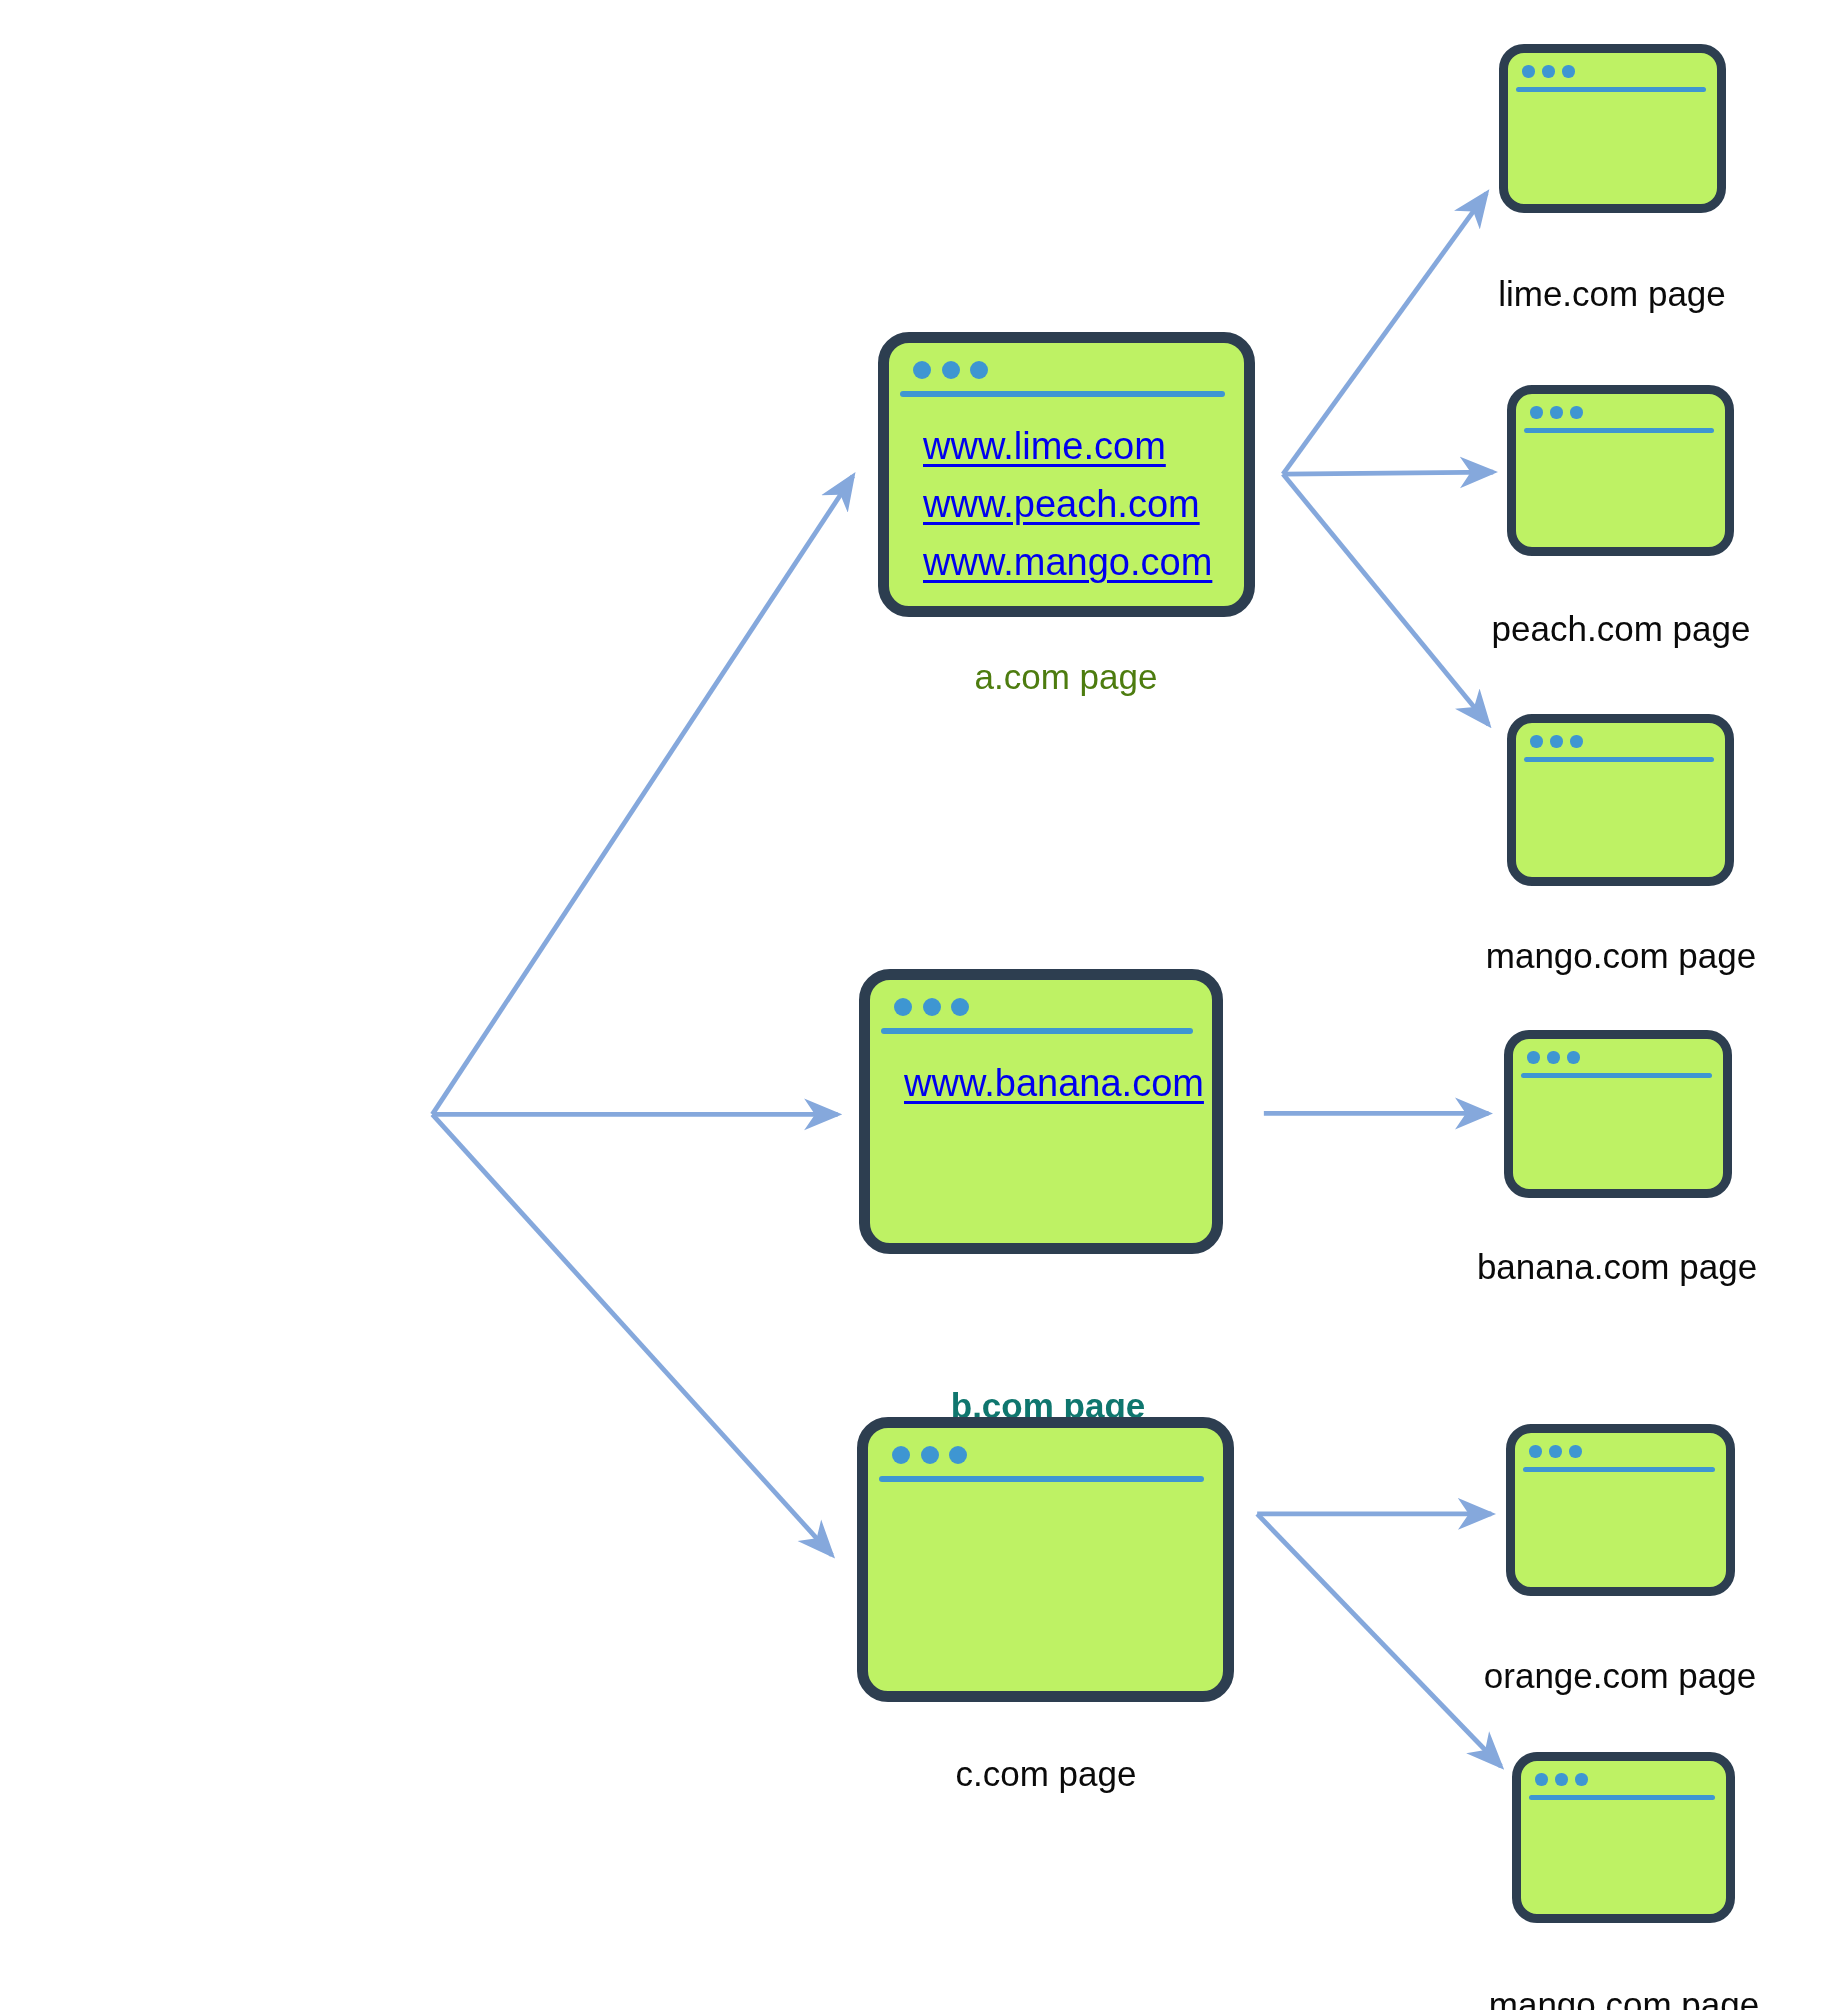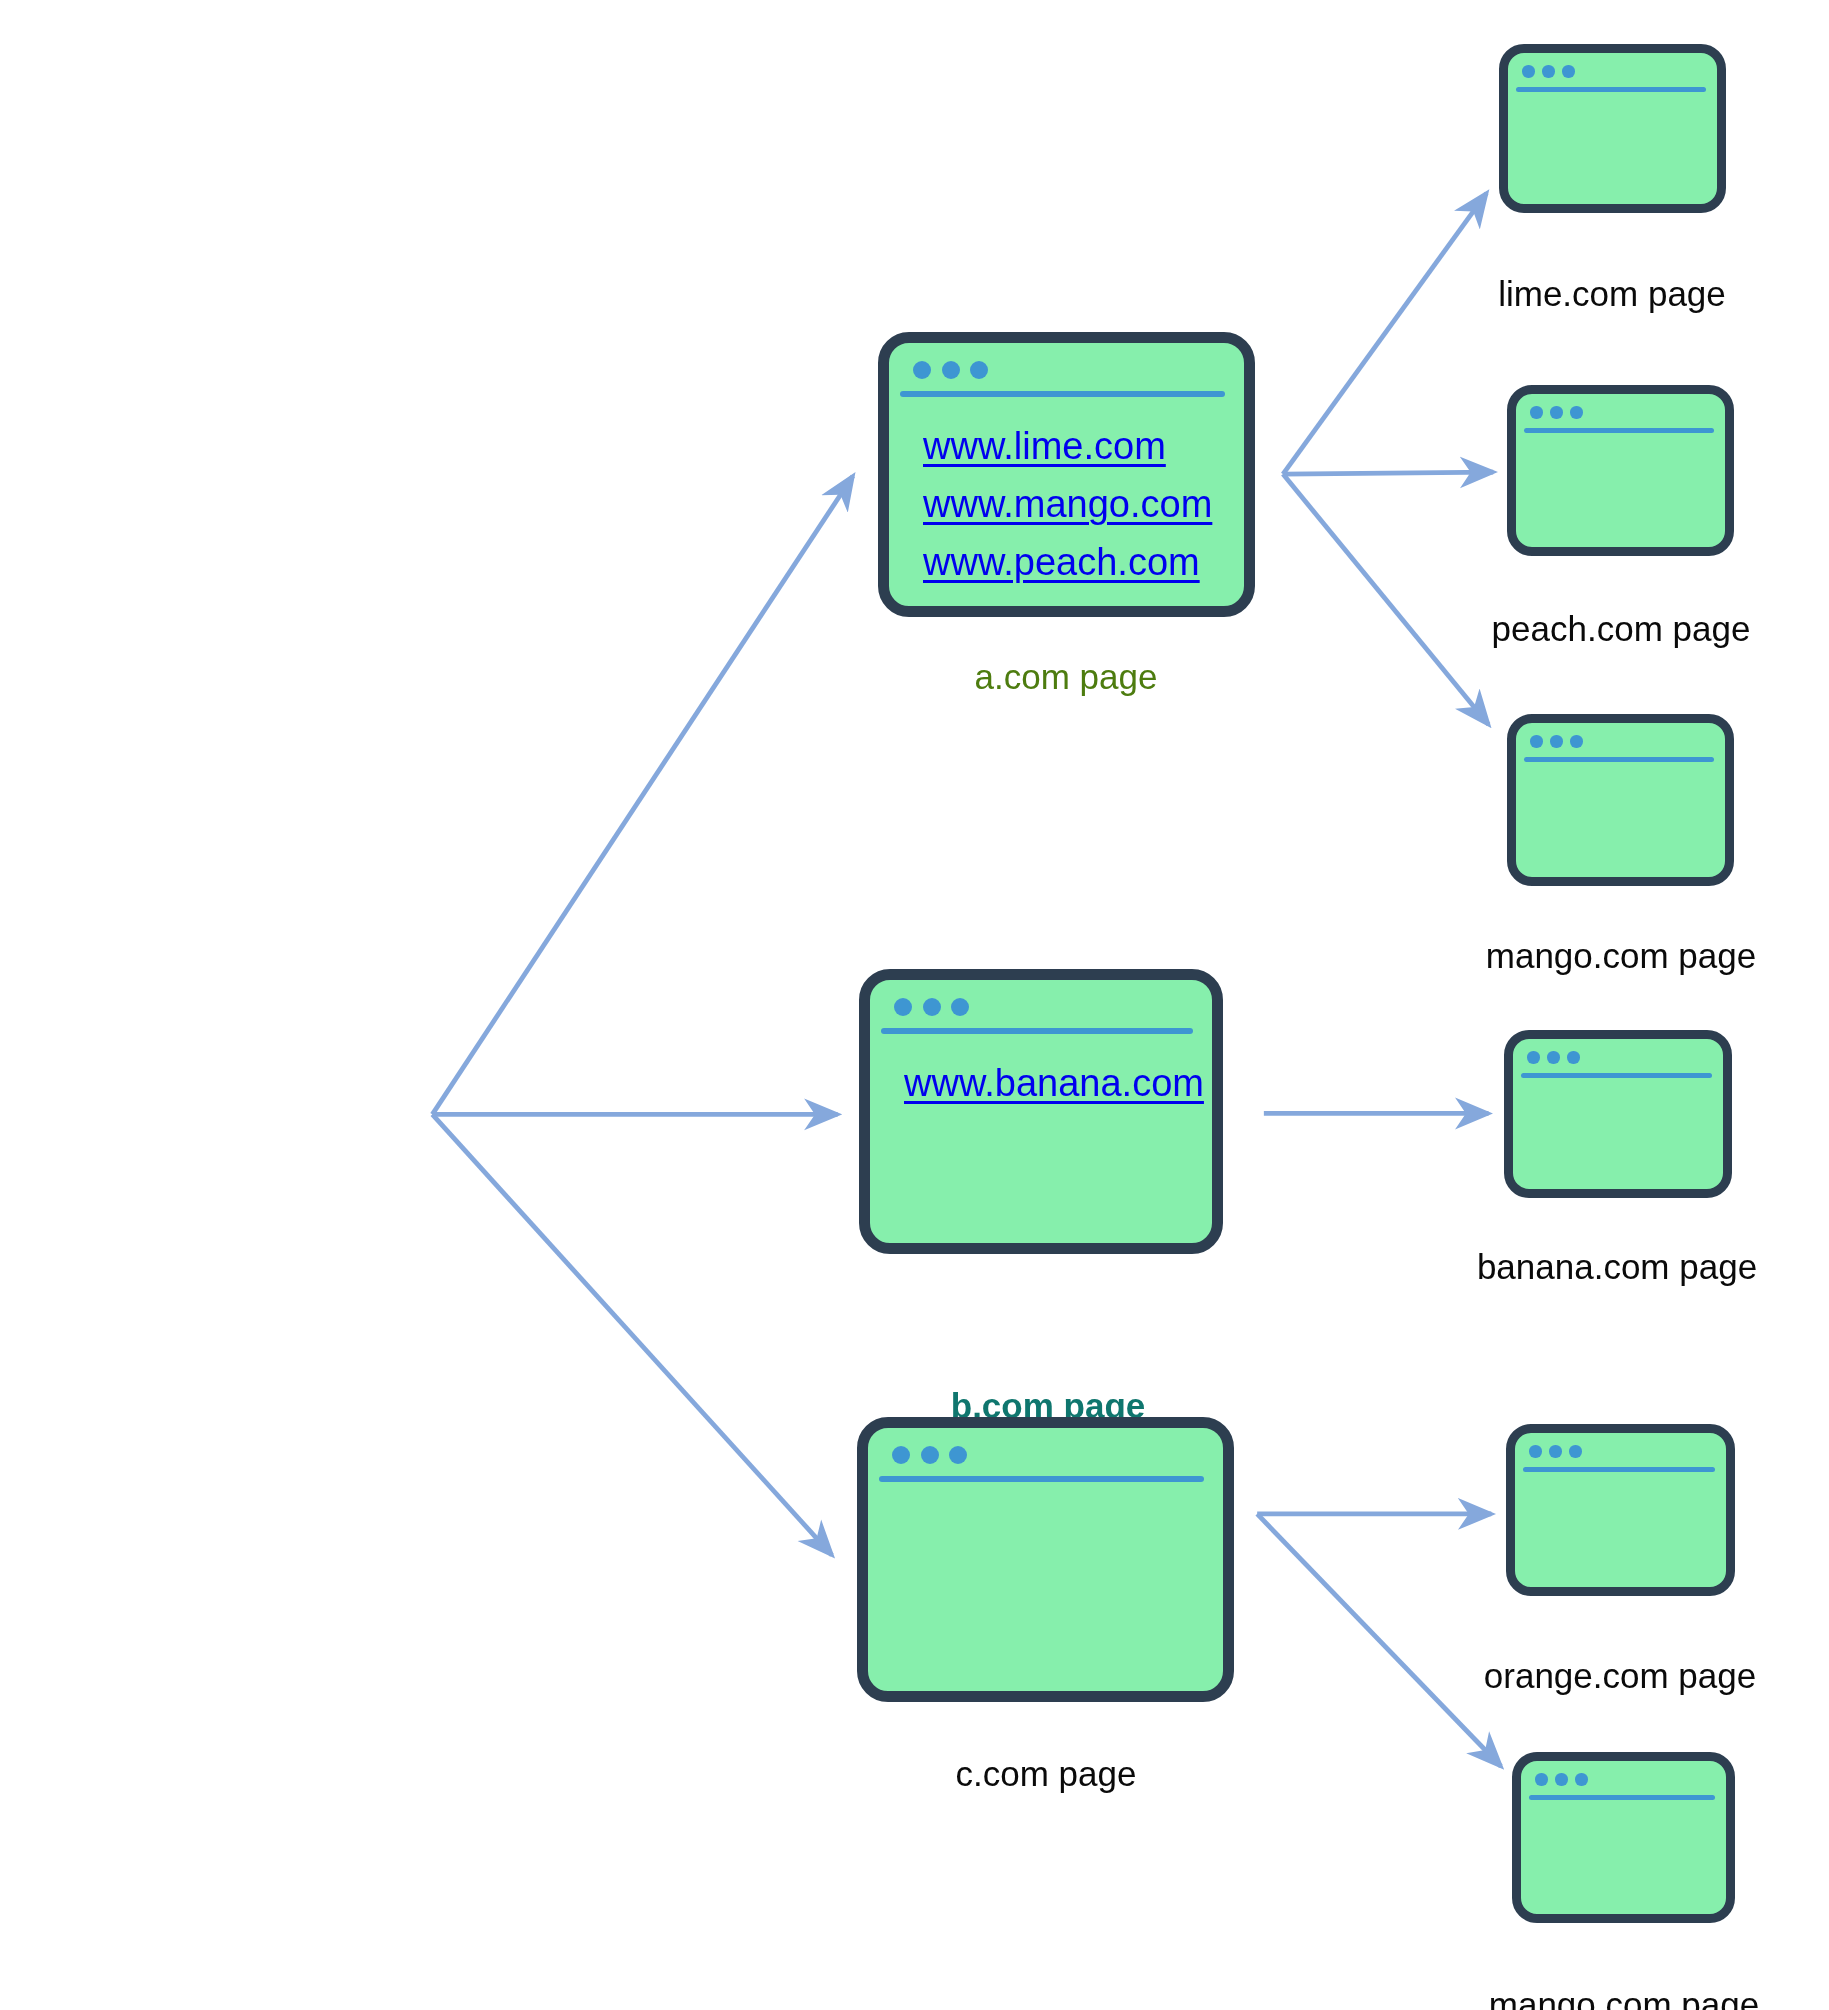--- a/index.html
+++ b/index.html
@@ -7,21 +7,21 @@
     position:relative;
     width:1830px;height:2010px;
     background:#ffffff;
     font-family:"Liberation Sans", sans-serif;
     overflow:hidden;
   }
   #arrows{position:absolute;left:0;top:0;width:1830px;height:2010px;z-index:1;}
   #nodes{position:absolute;left:0;top:0;width:100%;height:100%;z-index:2;}
 
   .window{
-    position:absolute;box-sizing:border-box;background:#86efac;
+    position:absolute;box-sizing:border-box;background:#bef264;
     border:11.5px solid #2d3e50;border-radius:31px;
   }
   .window.small{border-width:9.6px;border-radius:25px;}
 
   .dots{display:flex;align-items:center;}
   .large .dots{gap:10.5px;margin:18px 0 0 24px;}
   .large .dot{width:18px;height:18px;border-radius:50%;}
   .small .dots{gap:7.6px;margin:12.4px 0 0 14.3px;}
   .small .dot{width:12.4px;height:12.4px;border-radius:50%;}
 
@@ -63,22 +63,22 @@
   <div id="nodes">
       <div class="window large" style="left: 878px; top: 332px; width: 377px; height: 285px; border-color: rgb(45, 62, 80);">
         <div class="dots">
           <span class="dot" style="background: rgb(62, 150, 210);"></span>
           <span class="dot" style="background: rgb(62, 150, 210);"></span>
           <span class="dot" style="background: rgb(62, 150, 210);"></span>
         </div>
         <div class="bar" style="background: rgb(62, 150, 210);"></div>
         <div class="links">
           <a class="link" style="color: rgb(0, 0, 238);">www.lime.com</a>
+          <a class="link" style="color: rgb(0, 0, 238);">www.peach.com</a>
           <a class="link" style="color: rgb(0, 0, 238);">www.mango.com</a>
-          <a class="link" style="color: rgb(0, 0, 238);">www.peach.com</a>
         </div>
       </div>
       <div class="node-label" style="left: 1066px; top: 629px; color: #4d7c0f;">a.com page</div>
       <div class="window large" style="left: 859px; top: 969px; width: 364px; height: 285px; border-color: rgb(45, 62, 80);">
         <div class="dots">
           <span class="dot" style="background: rgb(62, 150, 210);"></span>
           <span class="dot" style="background: rgb(62, 150, 210);"></span>
           <span class="dot" style="background: rgb(62, 150, 210);"></span>
         </div>
         <div class="bar" style="background: rgb(62, 150, 210);"></div>

